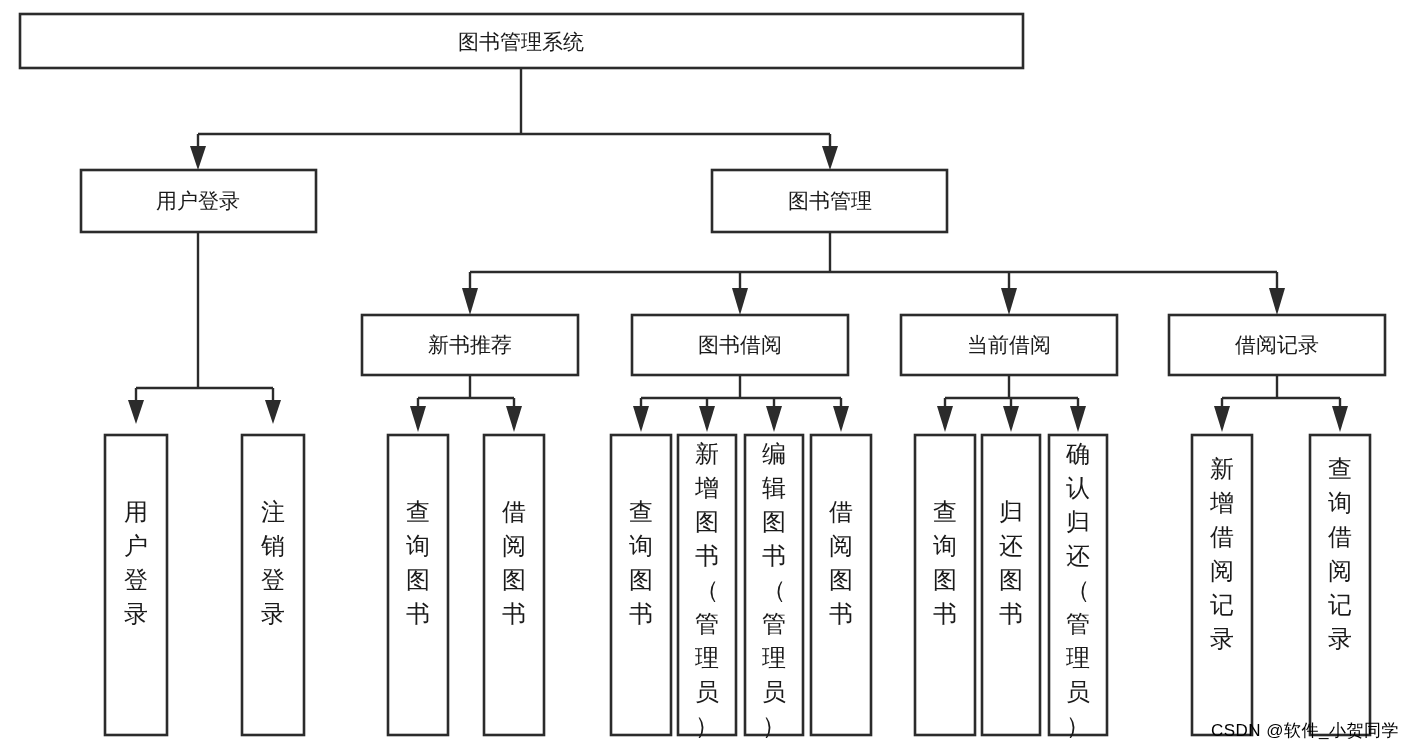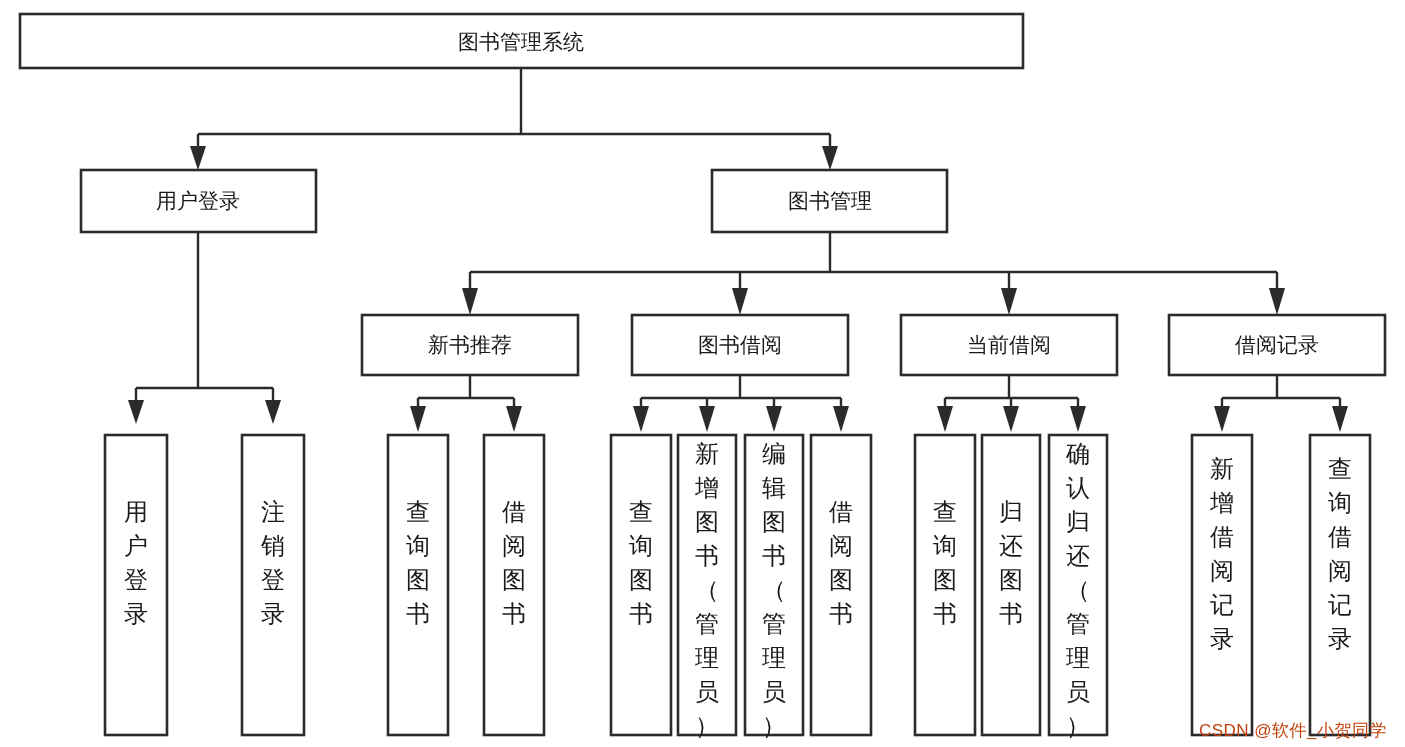--- a/index.html
+++ b/index.html
@@ -47,25 +47,25 @@
     dominant-baseline: middle;
   }
   .node-label-vertical {
     font-family: "Liberation Sans", "DejaVu Sans", sans-serif;
     fill: #1a1a1a;
     font-size: 24px;
     text-anchor: middle;
   }
   .watermark {
     position: absolute;
-    right: 18px;
+    right: 6px;
     bottom: 5px;
     font-family: "Liberation Sans", "DejaVu Sans", sans-serif;
     font-size: 17px;
-    color: #c2410c;
+    color: #000000;
     white-space: nowrap;
     letter-spacing: 0.5px;
   }
 </style>
 </head>
 <body>
 
 <div id="diagram-root">
 <svg class="diagram" viewBox="0 0 1405 747" xmlns="http://www.w3.org/2000/svg">
 

